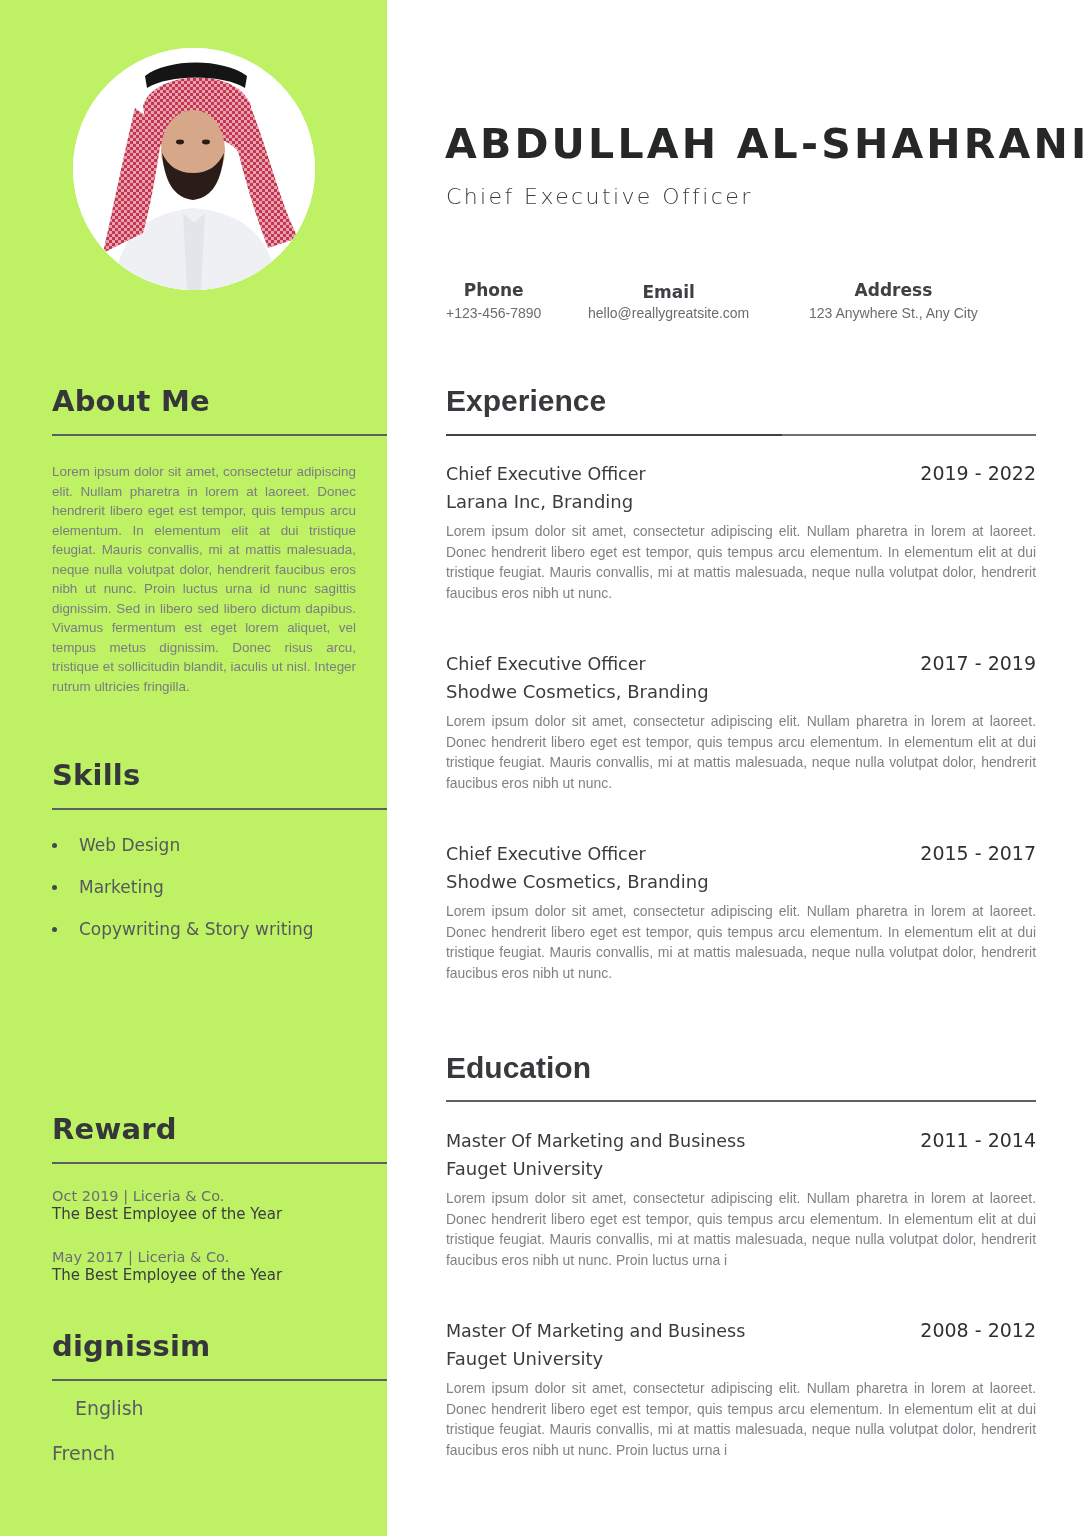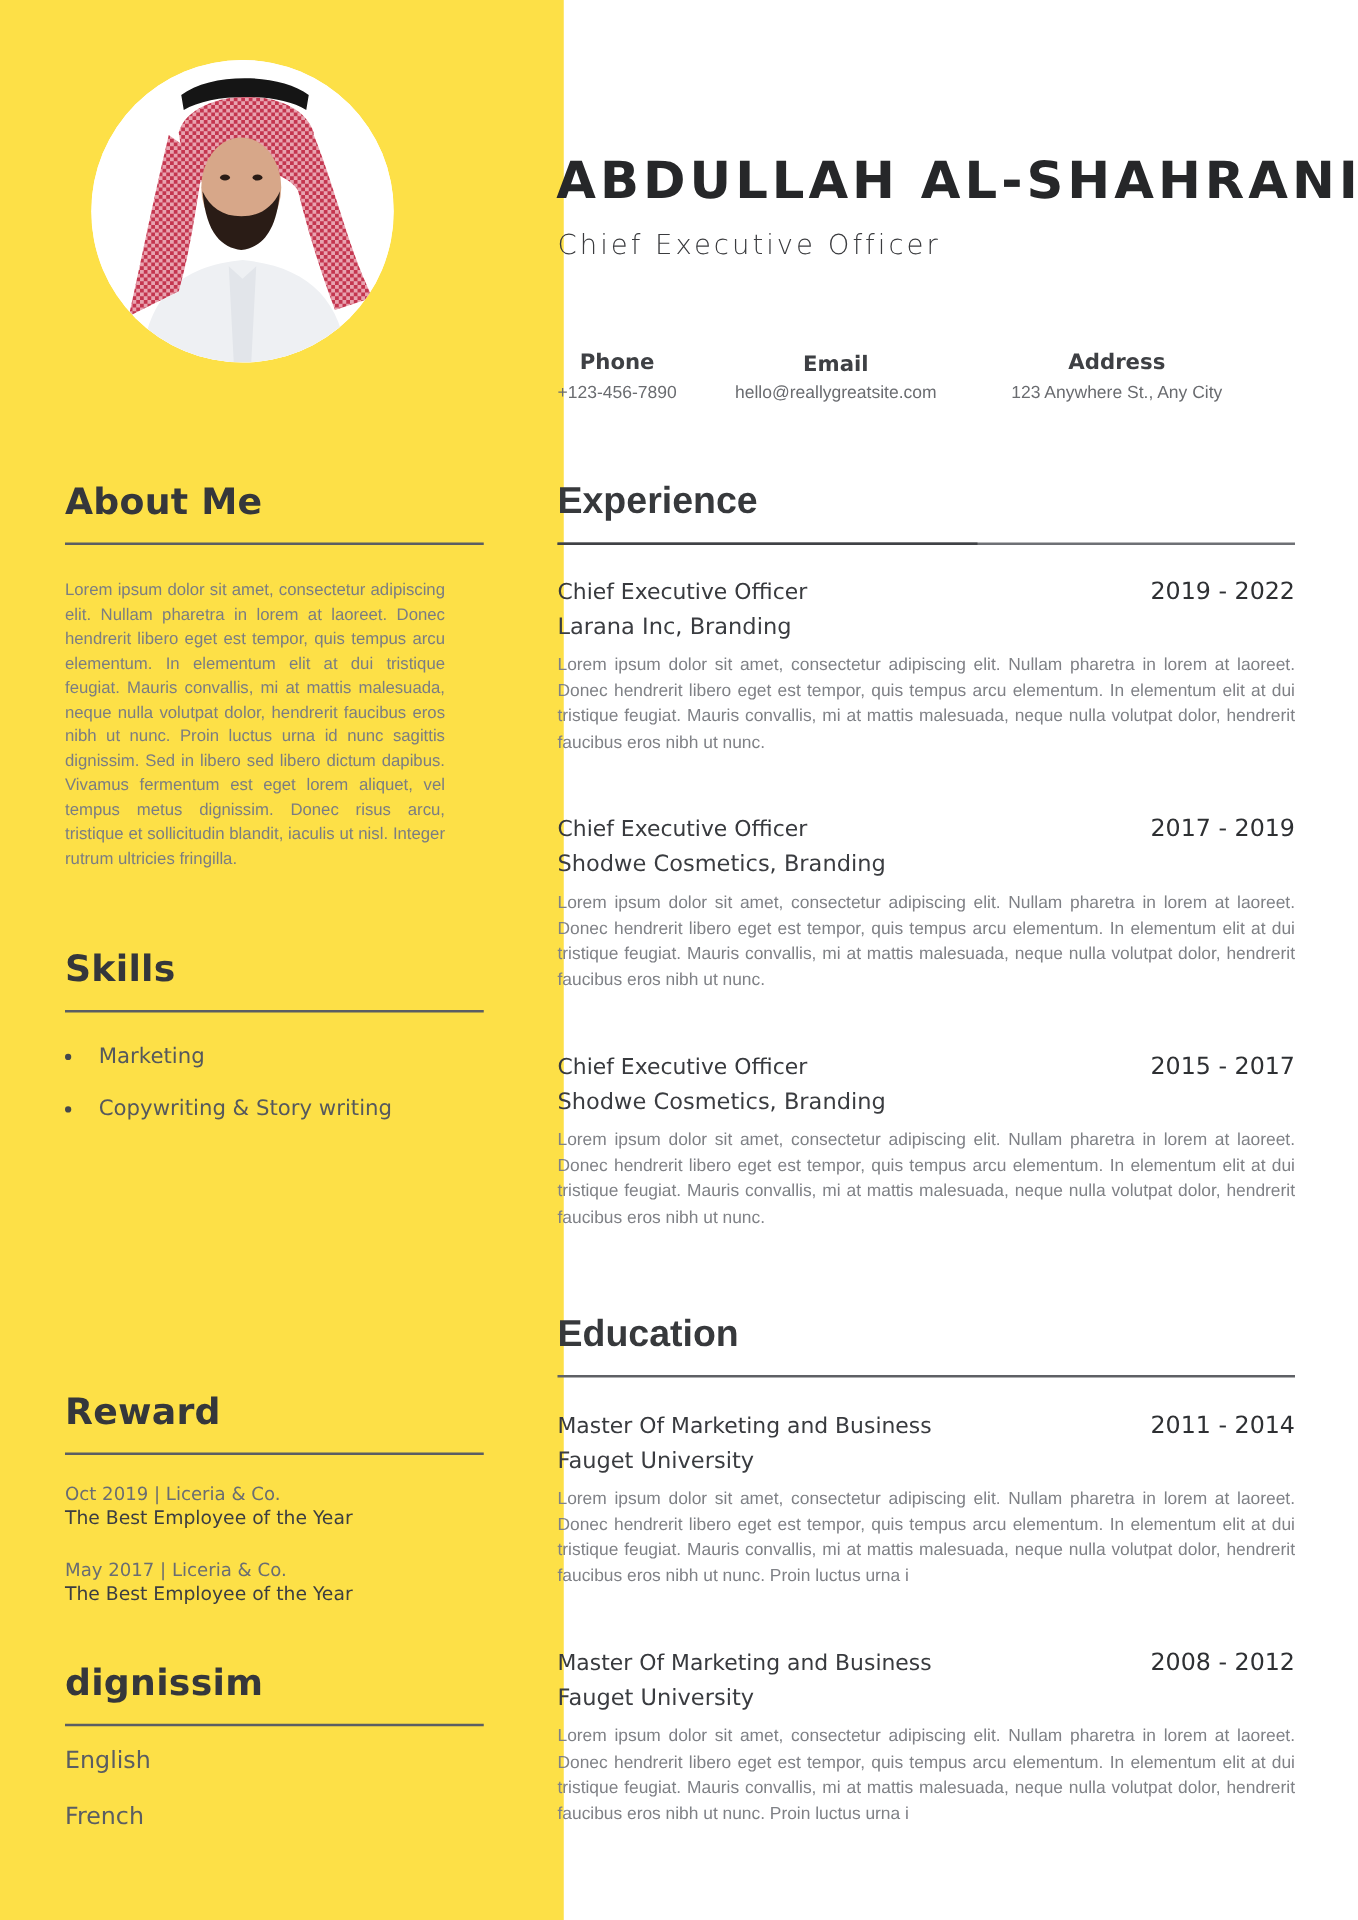--- a/index.html
+++ b/index.html
@@ -1,21 +1,21 @@
 <!DOCTYPE html>
 <html><head>
   <meta charset="utf-8">
   <style>
     * { box-sizing: border-box; margin: 0; padding: 0; }
     html, body { width: 1086px; height: 1536px; background: #ffffff; overflow: hidden; }
     body { position: relative; font-family: "Liberation Sans", sans-serif; color: #333438; }
 
     .sidebar {
-      position: absolute; left: 0; top: 0; width: 451px; height: 1536px;
-      background: #fde047;
+      position: absolute; left: 0; top: 0; width: 387px; height: 1536px;
+      background: #bef264;
     }
     .avatar {
       position: absolute; left: 73px; top: 48px; width: 242px; height: 242px;
       border-radius: 50%; background: #ffffff; overflow: hidden;
     }
     .avatar svg { width: 100%; height: 100%; display: block; }
 
     .side-heading {
       position: absolute; left: 52px; font-family: "DejaVu Sans", sans-serif;
       font-weight: bold; font-size: 29px; color: #35373b; letter-spacing: 0.2px;
@@ -119,38 +119,39 @@
     </svg>
   </div>
 
   <h2 class="side-heading" style="top:384px;">About Me</h2>
   <div class="side-rule" style="top:434px;"></div>
   <p class="about-text">Lorem ipsum dolor sit amet, consectetur adipiscing elit. Nullam pharetra in lorem at laoreet. Donec hendrerit libero eget est tempor, quis tempus arcu elementum. In elementum elit at dui tristique feugiat. Mauris convallis, mi at mattis malesuada, neque nulla volutpat dolor, hendrerit faucibus eros nibh ut nunc. Proin luctus urna id nunc sagittis dignissim. Sed in libero sed libero dictum dapibus. Vivamus fermentum est eget lorem aliquet, vel tempus metus dignissim. Donec risus arcu, tristique et sollicitudin blandit, iaculis ut nisl. Integer rutrum ultricies fringilla.</p>
 
   <h2 class="side-heading" style="top:758px;">Skills</h2>
   <div class="side-rule" style="top:808px;"></div>
   <ul class="skills-list">
+    <li><span class="bullet"></span><span>Web Design</span></li>
     <li><span class="bullet"></span><span>Marketing</span></li>
     <li><span class="bullet"></span><span>Copywriting &amp; Story writing</span></li>
   </ul>
 
   <h2 class="side-heading" style="top:1112px;">Reward</h2>
   <div class="side-rule" style="top:1162px;"></div>
   <div class="reward" style="top:1187px;">
     <div class="meta">Oct 2019 | Liceria &amp; Co.</div>
     <div class="title">The Best Employee of the Year</div>
   </div>
   <div class="reward" style="top:1248px;">
     <div class="meta">May 2017 | Liceria &amp; Co.</div>
     <div class="title">The Best Employee of the Year</div>
   </div>
 
   <h2 class="side-heading" style="top:1329px;">dignissim</h2>
   <div class="side-rule" style="top:1379px;"></div>
-  <div class="lang" style="top:1397px;">English</div>
+  <div class="lang" style="top:1397px;margin-left:23px;">English</div>
   <div class="lang" style="top:1442px;">French</div>
 </aside>
 
 <main>
   <h1 class="name">ABDULLAH AL-SHAHRANI</h1>
   <div class="role">Chief Executive Officer</div>
 
   <div class="contact" style="left:446px; top:280px;">
     <div class="label">Phone</div>
     <div class="value">+123-456-7890</div>

